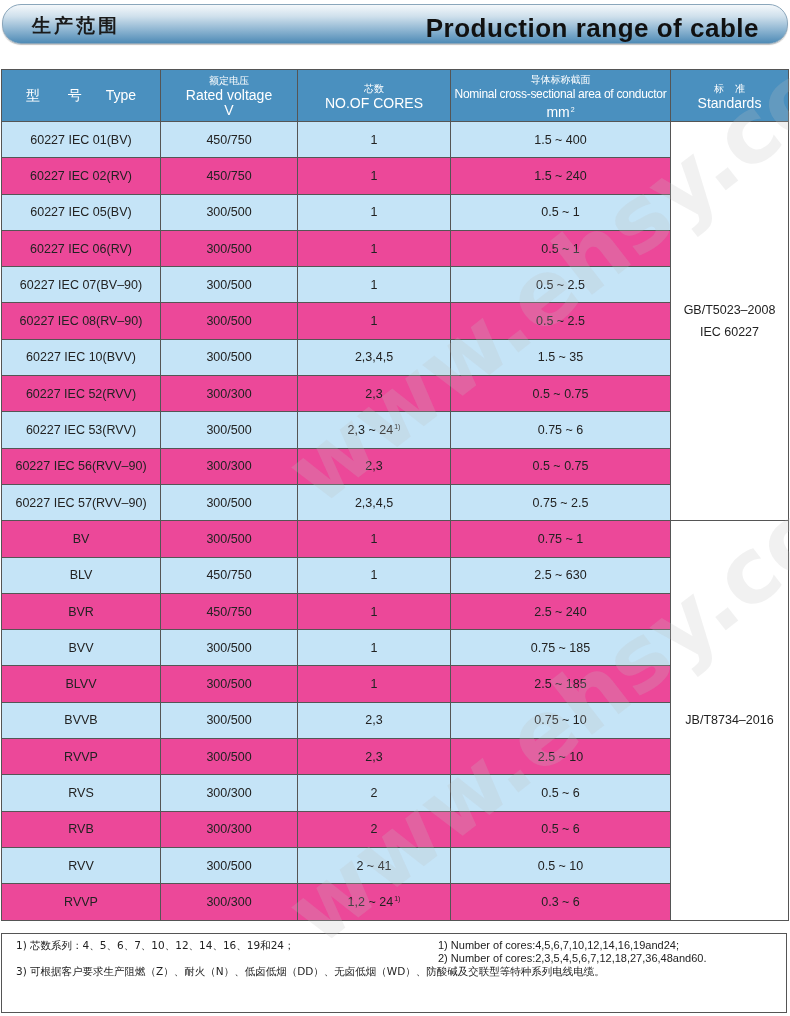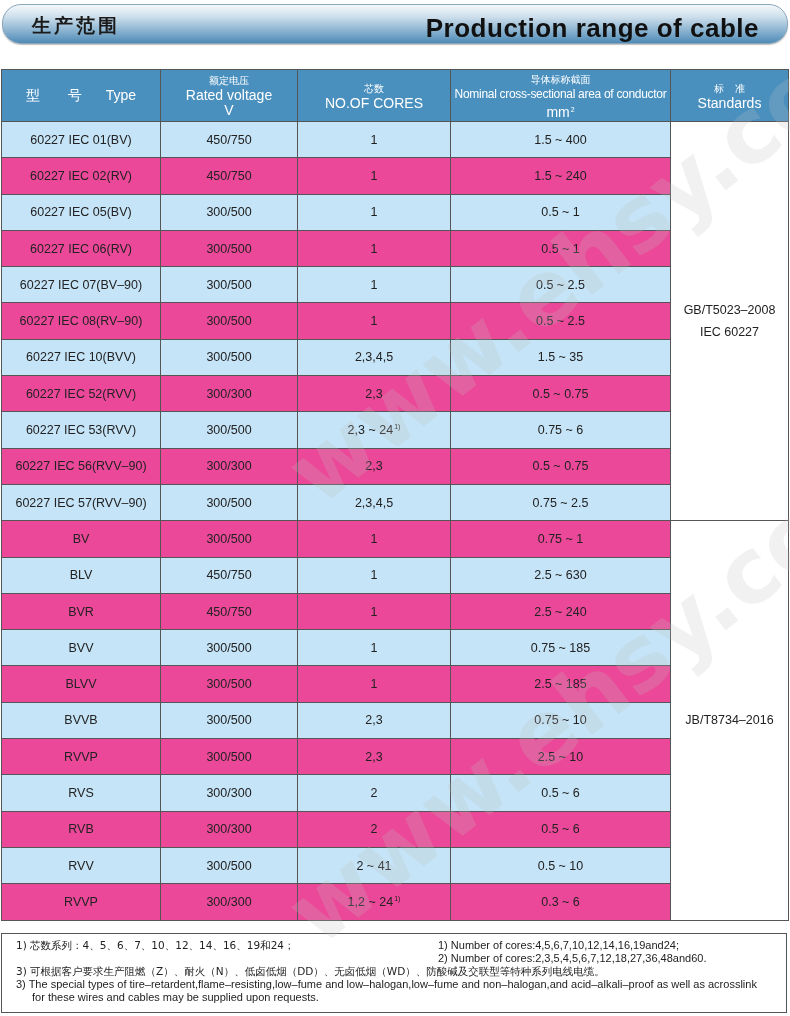--- a/index.html
+++ b/index.html
@@ -317,20 +317,18 @@
           <td class="cell"><span>1,2 ~ 24</span><sup>1)</sup></td>
           <td class="cell">0.3 ~ 6</td>
         </tr>
       </tbody>
   </table>
 </div>
 
 <div class="notes">
   <div class="note-line n1 cn-font">1) 芯数系列：4、5、6、7、10、12、14、16、19和24；</div>
   <div class="note-line n3 cn-font">3) 可根据客户要求生产阻燃（Z）、耐火（N）、低卤低烟（DD）、无卤低烟（WD）、防酸碱及交联型等特种系列电线电缆。</div>
-  <div class="note-line n4">3) The special types of tire–retardent,flame–resisting,low–fume and low–halogan,low–fume and non–halogan,and acid–alkali–proof as well as acrosslink</div>
-  <div class="note-line n5">for these wires and cables may be supplied upon requests.</div>
   <div class="note-line n1e">1) Number of cores:4,5,6,7,10,12,14,16,19and24;</div>
   <div class="note-line n2e">2) Number of cores:2,3,5,4,5,6,7,12,18,27,36,48and60.</div>
 </div>
 
 <div class="watermark wm1">www.ehsy.com</div>
 <div class="watermark wm2">www.ehsy.com</div>
 
 </body></html>

